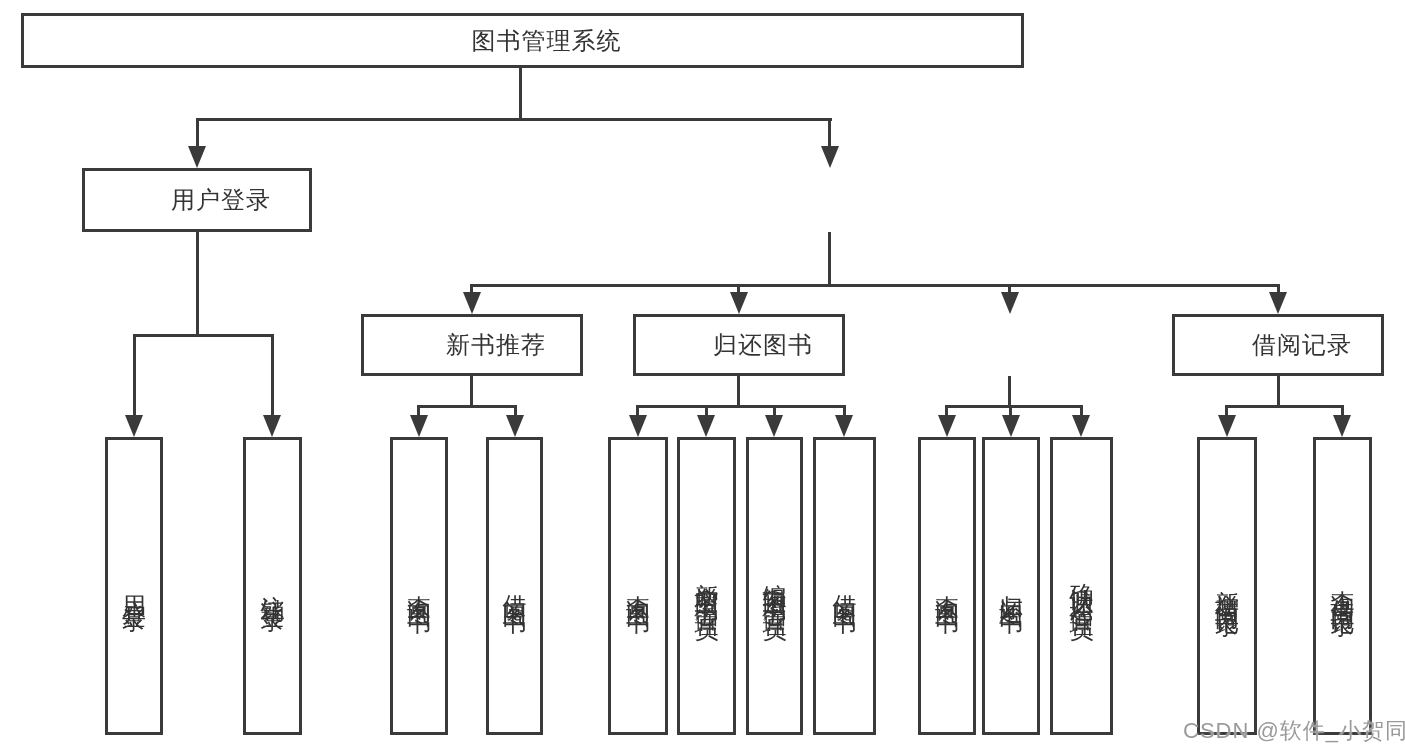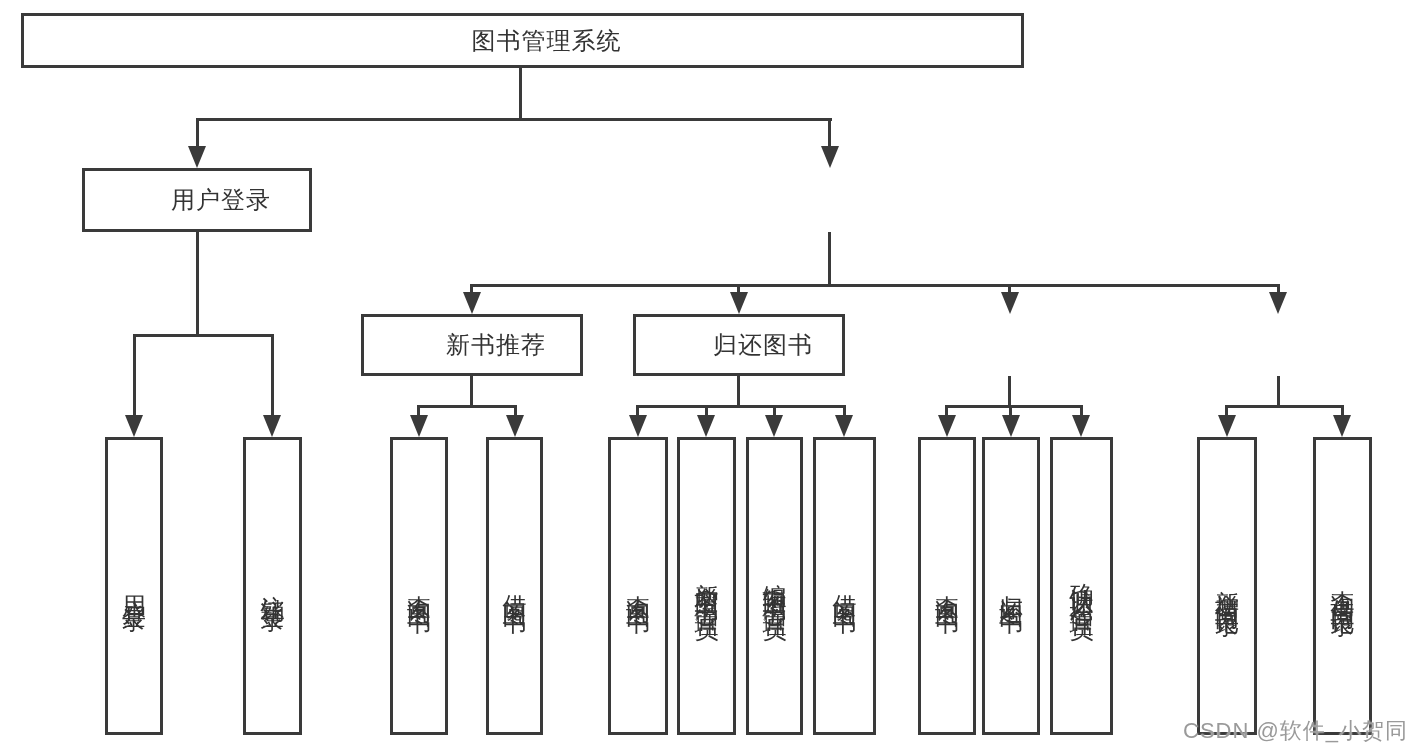--- a/index.html
+++ b/index.html
@@ -90,20 +90,21 @@
   <div class="vline" style="left:737px;top:284px;height:12px"></div>
   <div class="vline" style="left:1008px;top:284px;height:12px"></div>
   <div class="vline" style="left:1277px;top:284px;height:12px"></div>
   <div class="arrow" style="left:463px;top:292px"></div>
   <div class="arrow" style="left:730px;top:292px"></div>
   <div class="arrow" style="left:1001px;top:292px"></div>
   <div class="arrow" style="left:1269px;top:292px"></div>
 
   <div class="box" style="left:361px;top:314px;width:222px;height:62px">新书推荐</div>
   <div class="box" style="left:633px;top:314px;width:212px;height:62px">归还图书</div>
+  <div class="box" style="left:1172px;top:314px;width:212px;height:62px">借阅记录</div>
 
   <div class="vline" style="left:470px;top:376px;height:32px"></div>
   <div class="hline" style="left:417px;top:405px;width:100px"></div>
   <div class="vline" style="left:417px;top:405px;height:13px"></div>
   <div class="vline" style="left:514px;top:405px;height:13px"></div>
   <div class="arrow" style="left:410px;top:415px"></div>
   <div class="arrow" style="left:506px;top:415px"></div>
 
   <div class="vline" style="left:737px;top:376px;height:32px"></div>
   <div class="hline" style="left:636px;top:405px;width:210px"></div>

